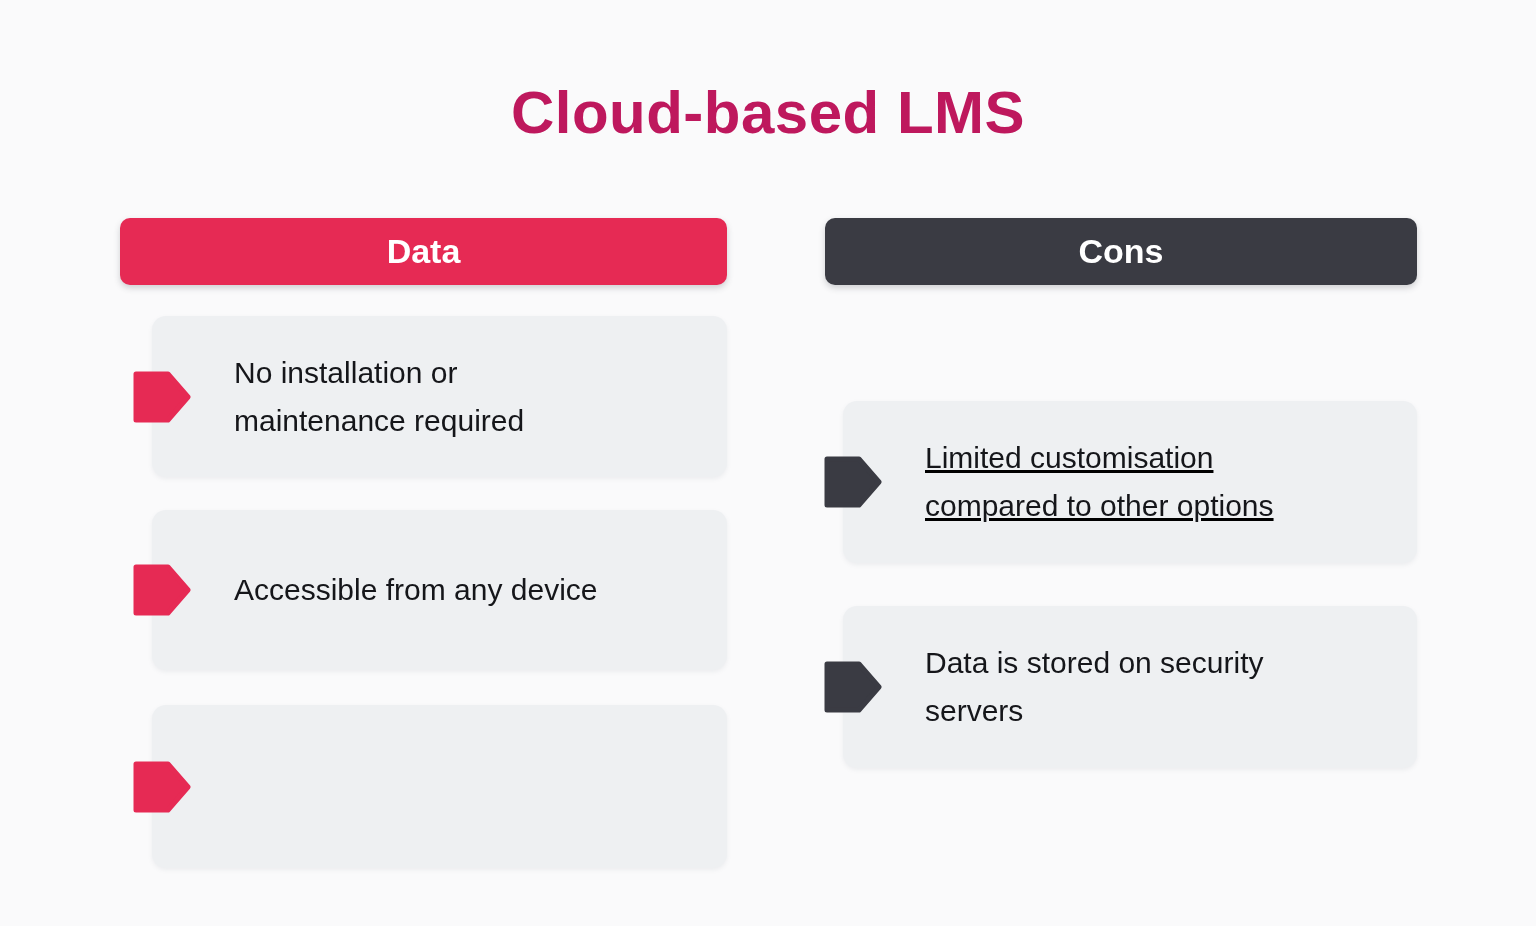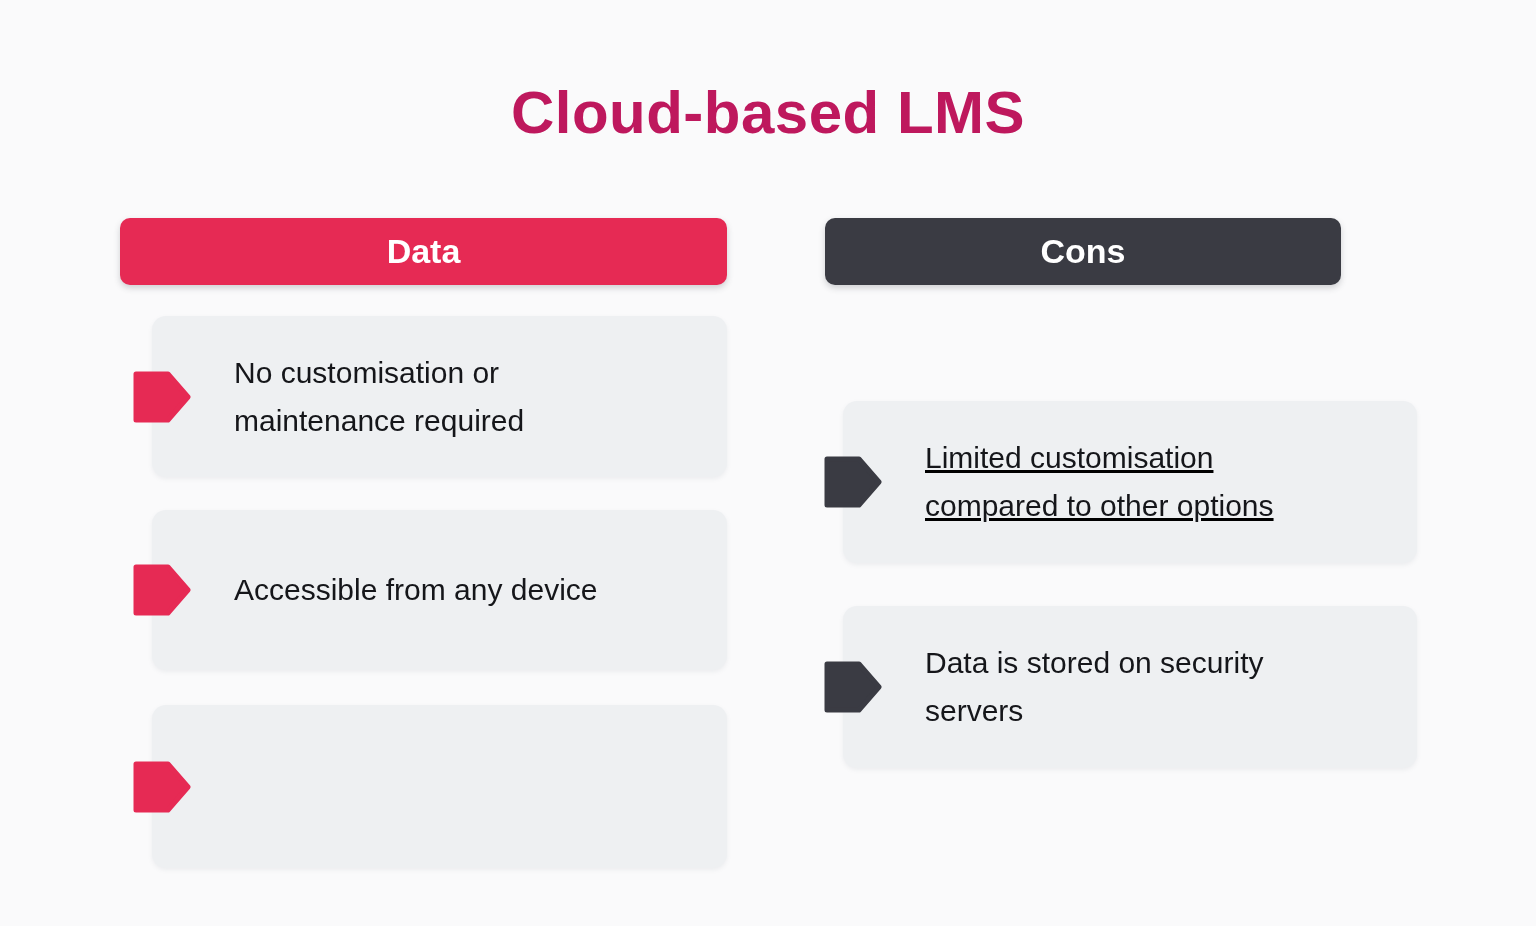--- a/index.html
+++ b/index.html
@@ -39,21 +39,21 @@
     color: #FFFFFF;
     box-shadow: 0 3px 6px rgba(55, 58, 70, 0.22);
   }
   .header-pros {
     left: 120px;
     width: 607px;
     background: #E62A54;
   }
   .header-cons {
     left: 825px;
-    width: 516px;
+    width: 592px;
     background: #3A3B43;
   }
   .card {
     position: absolute;
     background: #EEF0F2;
     border-radius: 14px;
     display: flex;
     align-items: center;
     box-shadow: 0 2px 4px rgba(120, 130, 140, 0.10);
   }
@@ -95,21 +95,21 @@
   <div class="col-header header-pros">
     <span>Data</span>
   </div>
 
   <div class="card card-pros card-1">
     <span class="arrow arrow-pros">
       <svg viewBox="0 0 58 52" xmlns="http://www.w3.org/2000/svg">
         <polygon points="3,3 35,3 55,26 35,49 3,49" stroke-width="5" stroke-linejoin="round" fill="#E62A54"></polygon>
       </svg>
     </span>
-    <div class="card-text">No customisation or
+    <div class="card-text">No installation or
 maintenance required</div>
   </div>
 
   <div class="card card-pros card-2">
     <span class="arrow arrow-pros">
       <svg viewBox="0 0 58 52" xmlns="http://www.w3.org/2000/svg">
         <polygon points="3,3 35,3 55,26 35,49 3,49" stroke-width="5" stroke-linejoin="round" fill="#E62A54"></polygon>
       </svg>
     </span>
     <div class="card-text">Accessible from any device</div>

